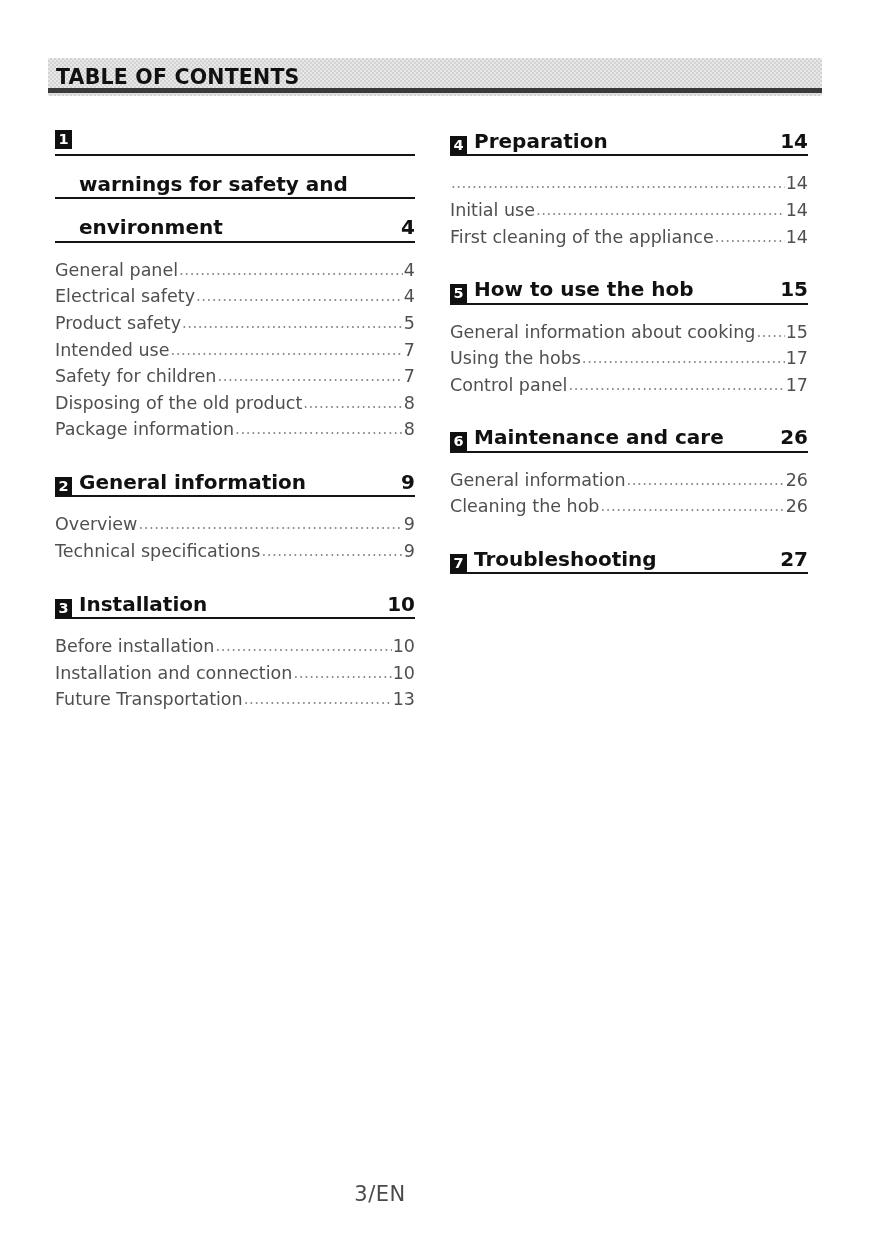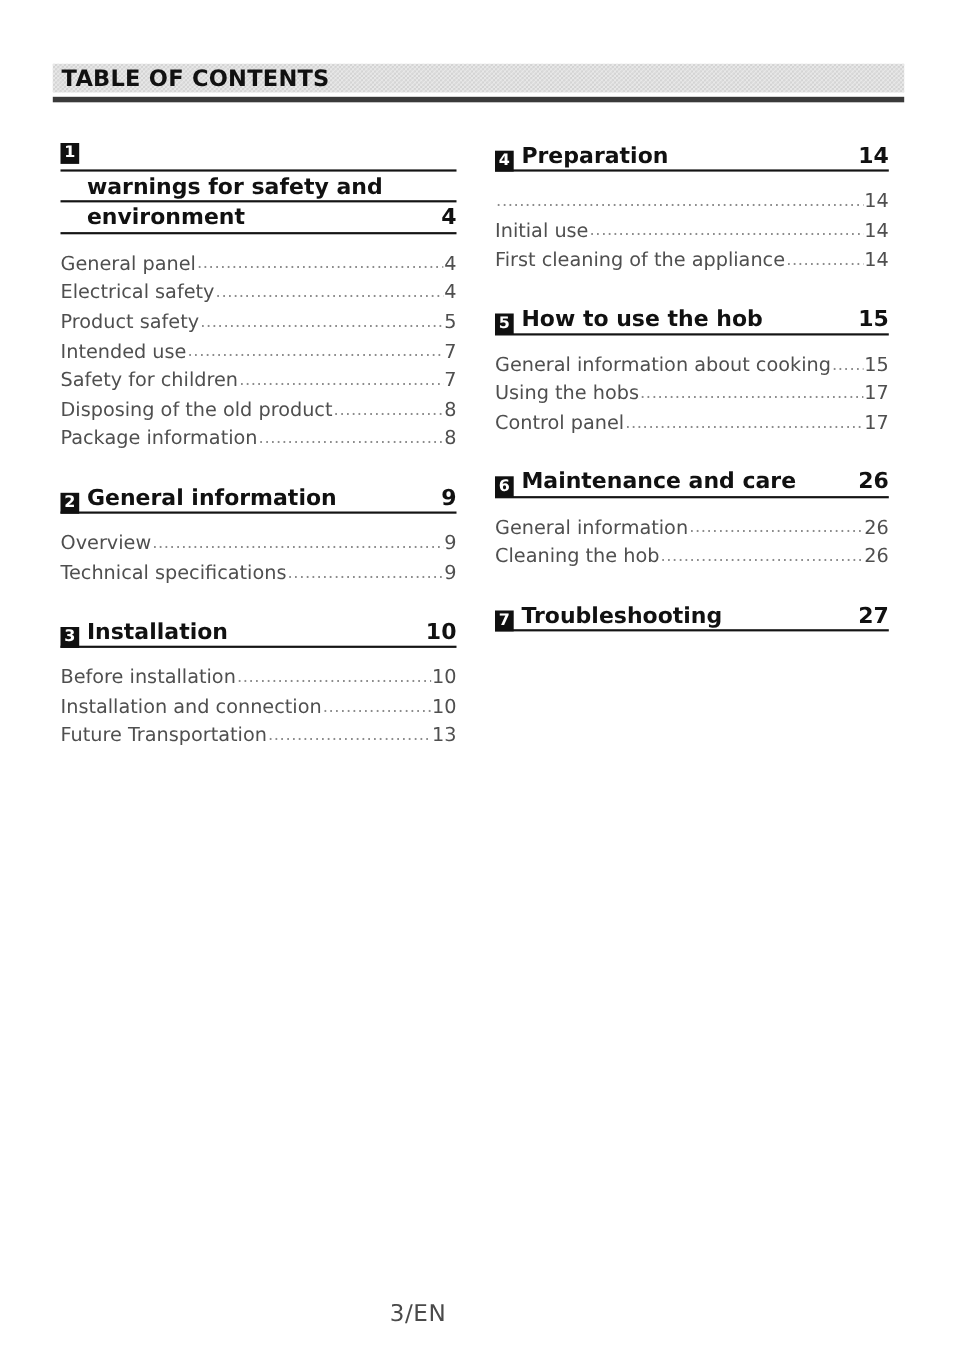--- a/index.html
+++ b/index.html
@@ -14,21 +14,21 @@
     font-family: "DejaVu Sans", "Liberation Sans", sans-serif;
     -webkit-font-smoothing: antialiased;
   }
 
   
   .page-header {
     position: absolute;
     left: 48px;
     top: 58px;
     width: 774px;
-    height: 26px;
+    height: 38px;
     background-color: #e8e8e8;
     background-image:
       linear-gradient(45deg, #d2d2d2 25%, transparent 25%, transparent 75%, #d2d2d2 75%),
       linear-gradient(45deg, #d2d2d2 25%, transparent 25%, transparent 75%, #d2d2d2 75%);
     background-size: 4px 4px;
     background-position: 0 0, 2px 2px;
     display: flex;
     align-items: center;
     box-sizing: border-box;
     padding-left: 8px;
@@ -80,21 +80,21 @@
     padding-bottom: 3px;
   }
   .chapter-line {
     display: flex;
     align-items: baseline;
     border-bottom: 2.5px solid #141414;
     position: relative;
     min-height: 26px;
   }
   .chapter-line + .chapter-line {
-    margin-top: 0;
+    margin-top: 15px;
   }
 
   .chapter-badge {
     display: inline-block;
     width: 17px;
     height: 19px;
     background: #101010;
     color: #ffffff;
     font-size: 14.5px;
     font-weight: bold;

